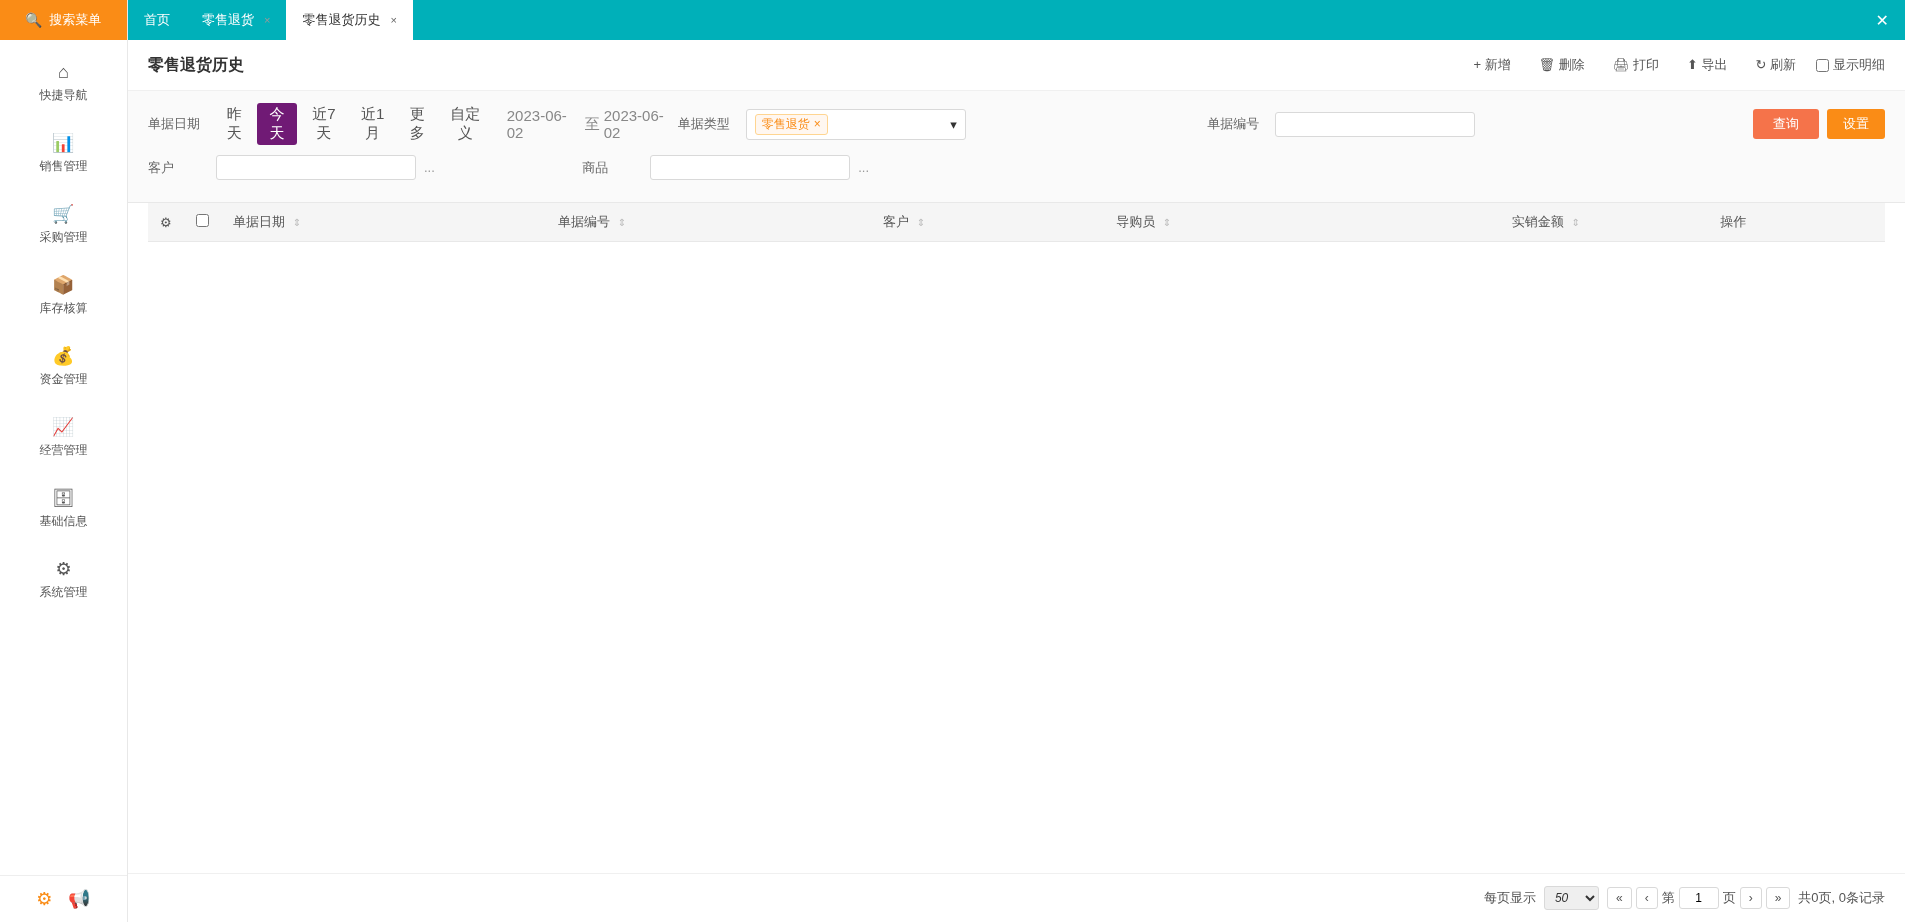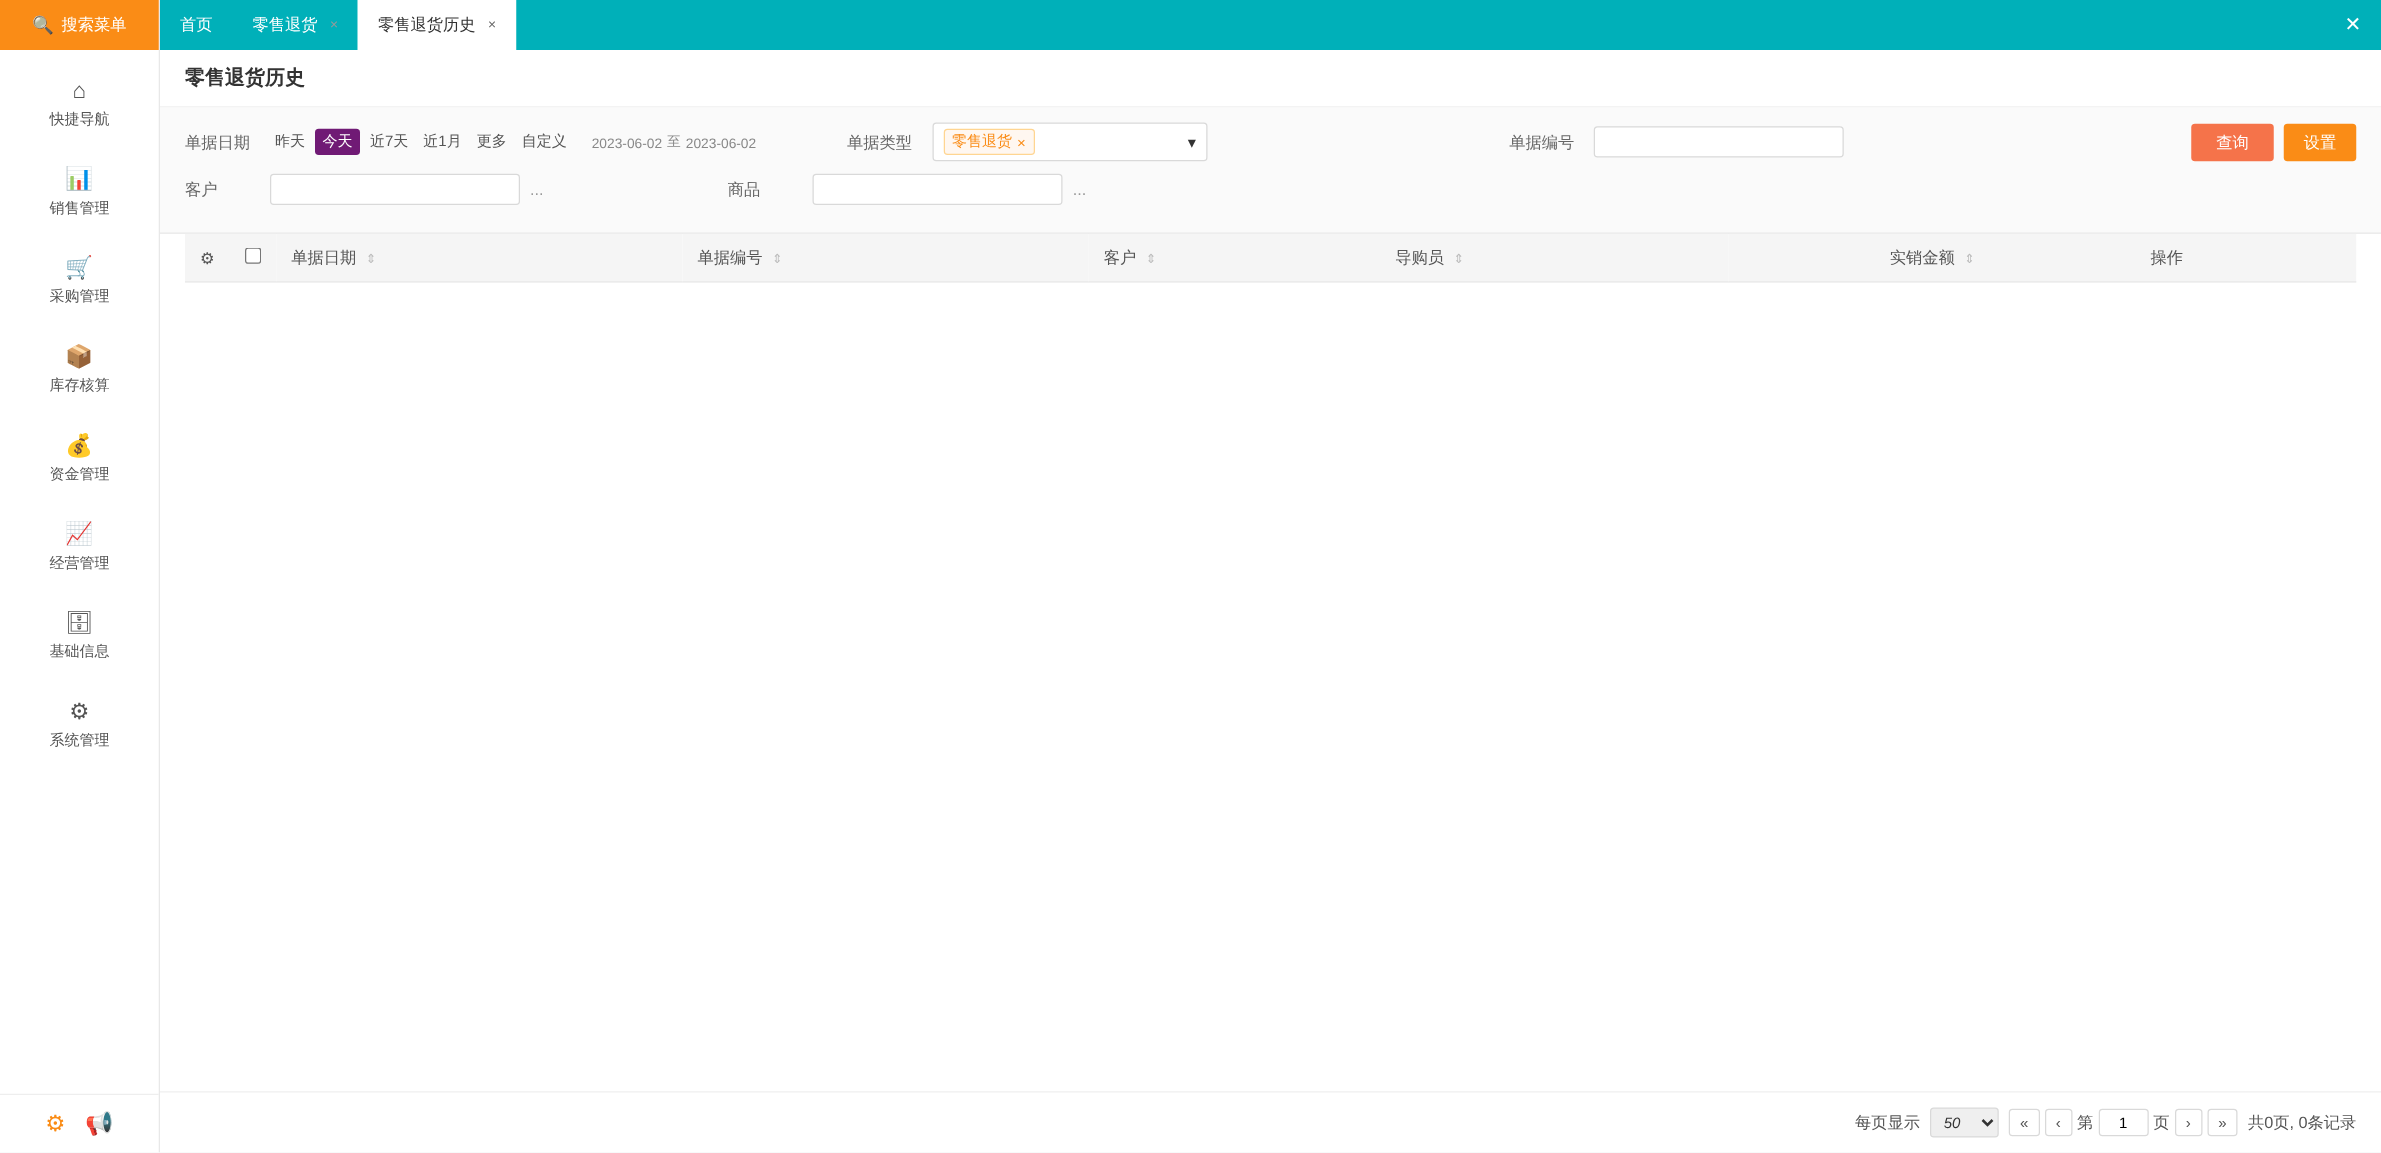--- a/index.html
+++ b/index.html
@@ -35,23 +35,23 @@
     .btn-query { background: #f5734a; color: #fff; border: none; padding: 6px 20px; border-radius: 3px; cursor: pointer; font-size: 13px; }
     .btn-settings { background: #fa8c16; color: #fff; border: none; padding: 6px 16px; border-radius: 3px; cursor: pointer; font-size: 13px; }
     .checkbox-label { display: flex; align-items: center; gap: 4px; font-size: 13px; color: #555; cursor: pointer; }
     .checkbox-label input { cursor: pointer; }
 
     
     .filter-area { padding: 12px 20px; background: #fafafa; border-bottom: 1px solid #e8e8e8; }
     .filter-row { display: flex; align-items: center; gap: 0; margin-bottom: 10px; flex-wrap: wrap; }
     .filter-label { color: #666; font-size: 13px; min-width: 60px; white-space: nowrap; }
     .date-shortcuts { display: flex; align-items: center; gap: 4px; }
-    .date-btn { color: #555; font-size: 12px; cursor: pointer; padding: 2px 4px; background: none; border: none; }
+    .date-btn { color: #555; font-size: 15px; cursor: pointer; padding: 2px 4px; background: none; border: none; }
     .date-btn.active { background: #701a75; color: #fff; border-radius: 3px; padding: 2px 6px; }
-    .date-range { color: #888; font-size: 11px; display: flex; align-items: flex-end; gap: 4px; margin-left: 8px; }
+    .date-range { color: #888; font-size: 15px; display: flex; align-items: center; gap: 4px; margin-left: 8px; }
     .filter-select { border: 1px solid #d9d9d9; border-radius: 3px; padding: 4px 8px; font-size: 13px; color: #333; background: #fff; min-width: 180px; display: flex; align-items: center; justify-content: space-between; cursor: pointer; position: relative; }
     .filter-tag { background: #fff7f0; border: 1px solid #ffd591; color: #fa8c16; border-radius: 3px; padding: 1px 6px; font-size: 12px; display: inline-flex; align-items: center; gap: 4px; }
     .filter-tag .tag-close { cursor: pointer; color: #fa8c16; }
     .filter-input { border: 1px solid #d9d9d9; border-radius: 3px; padding: 4px 8px; font-size: 13px; color: #333; background: #fff; min-width: 200px; outline: none; }
     .filter-ellipsis { color: #999; font-size: 13px; cursor: pointer; }
     .collapse-btn { display: flex; align-items: center; justify-content: center; gap: 4px; color: #555; font-size: 12px; cursor: pointer; padding: 4px 16px; background: #f5f5f5; border: 1px solid #e8e8e8; border-radius: 3px; margin: 4px auto 0; width: auto; }
 
     
     .table-area { flex: 1; overflow: auto; padding: 0 20px; }
     .data-table { width: 100%; border-collapse: collapse; font-size: 13px; }
@@ -141,20 +141,31 @@
     </div>
     <div class="tabs-right">
       <span>✕</span>
     </div>
   </div>
 
   <div class="page-content">
 
     <div class="page-header">
       <div class="page-title">零售退货历史</div>
+      <div class="page-actions">
+        <button class="action-btn">+ 新增</button>
+        <button class="action-btn">🗑 删除</button>
+        <button class="action-btn">🖨 打印</button>
+        <button class="action-btn">⬆ 导出</button>
+        <button class="action-btn">↻ 刷新</button>
+        <label class="checkbox-label">
+          <input type="checkbox" style="">
+          <span>显示明细</span>
+        </label>
+      </div>
     </div>
 
     <div class="filter-area">
       <div class="filter-row">
 
         <div style="display:flex;align-items:center;gap:8px;flex:1;">
           <span class="filter-label">单据日期</span>
           <div class="date-shortcuts">
             <button class="date-btn">昨天</button>
             <button class="date-btn active">今天</button>

